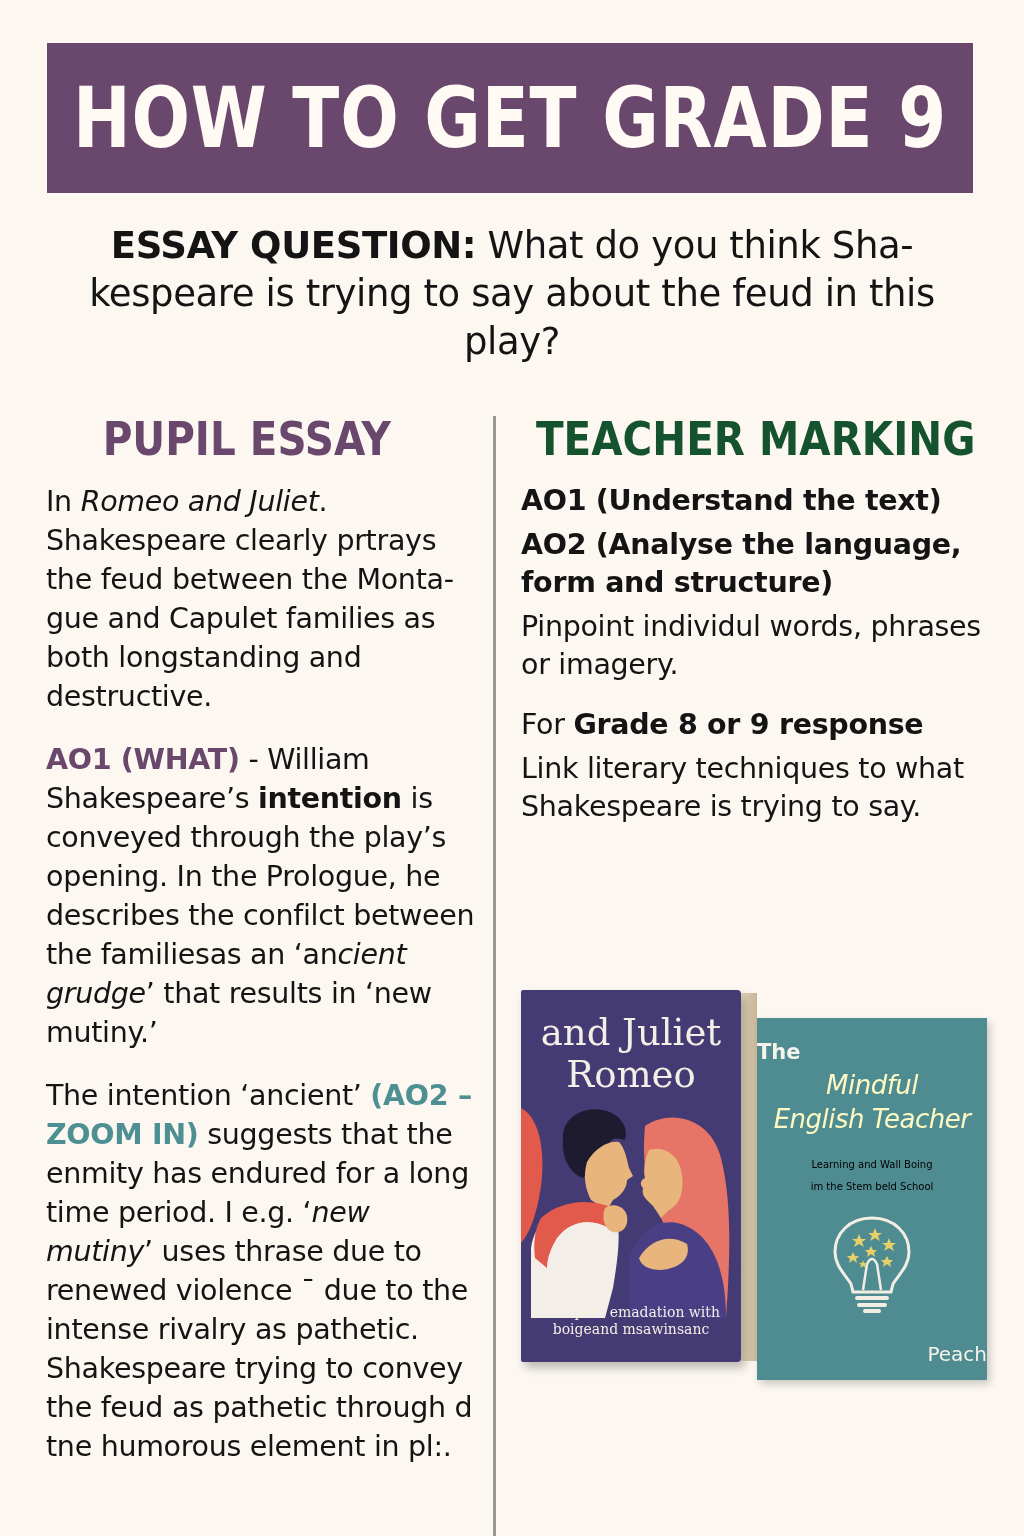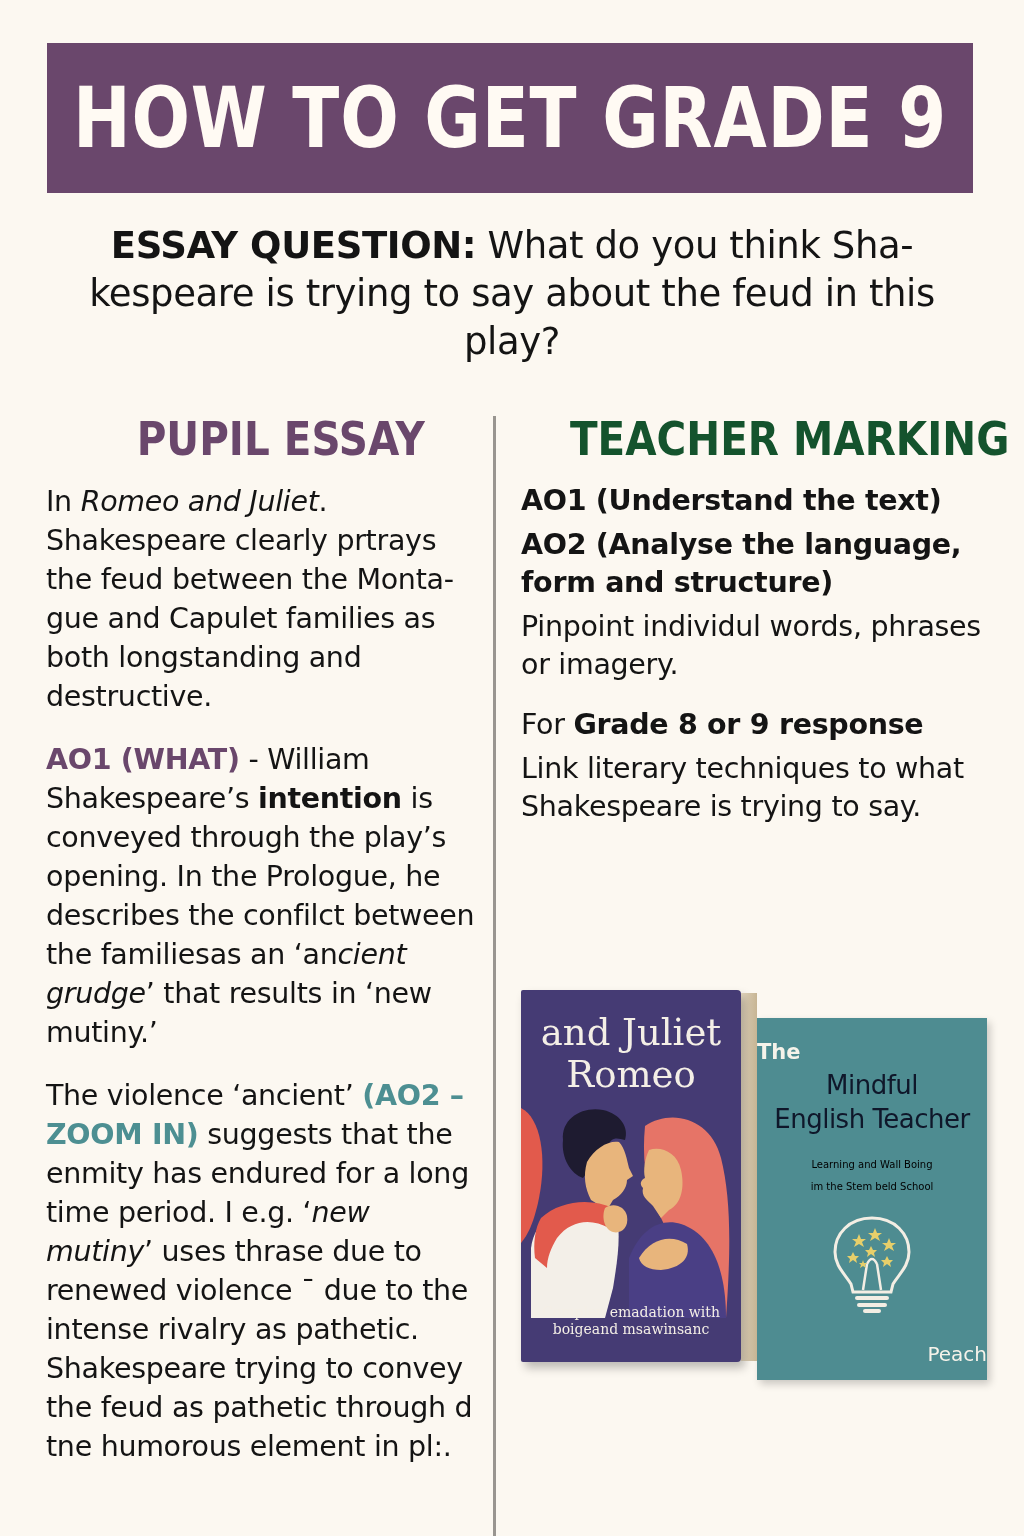--- a/index.html
+++ b/index.html
@@ -24,21 +24,21 @@
     }
     .question .q-label { font-weight: bold; }
 
     .divider {
       position: absolute; left: 493px; top: 416px; width: 3px; height: 1120px;
       background: #999590;
     }
 
     .col-heading {
       position: absolute; top: 412px; font-weight: bold; font-size: 46px;
-      text-align: center; white-space: nowrap; margin-left: 34px;
+      text-align: center; white-space: nowrap;
     }
     .col-heading.left { left: 0; width: 494px; color: #6a476c; }
     .col-heading.right { left: 506px; width: 500px; color: #14532d; }
     .col-heading span { display: inline-block; transform: scaleX(0.88); }
 
     .pupil {
       position: absolute; left: 46px; top: 482px; width: 430px;
       font-size: 28.5px; line-height: 39px; letter-spacing: -0.3px;
     }
     .pupil p { margin-bottom: 14px; }
@@ -84,21 +84,21 @@
       background: #4e8c91;
       box-shadow: 3px 4px 8px rgba(0,0,0,0.2);
       overflow: hidden;
     }
     .book2 .b2-the {
       position: absolute; left: 0; top: 22px; width: 100%; text-align: left;
       color: #f6f3ea; font-size: 21px; font-weight: bold;
     }
     .book2 .b2-title {
       position: absolute; left: 0; top: 50px; width: 100%; text-align: center;
-      color: #0f172a; font-size: 26px; line-height: 34px; letter-spacing: -0.5px;
+      color: #fef9c3; font-size: 26px; line-height: 34px; letter-spacing: -0.5px; font-style: italic;
     }
     .book2 .b2-sub {
       position: absolute; left: 0; top: 136px; width: 100%; text-align: center;
       color: #000000; font-size: 10px; line-height: 22px;
     }
     .book2 .b2-author {
       position: absolute; left: 0; bottom: 14px; width: 100%; text-align: right;
       color: #f6f3ea; font-size: 20px;
     }
     .book2 svg { position: absolute; left: 72px; top: 196px; }
@@ -124,21 +124,21 @@
 </div>
 
 <div class="pupil">
   <p class="gap">
     <span>In </span><i>Romeo and Juliet</i><span>. Shakespeare clearly prtrays the feud between the Monta-gue and Capulet families as both longstanding and destructive.</span>
   </p>
   <p class="gap">
     <span class="ao1">AO1 (WHAT)</span><span> - William Shakespeare’s </span><b>intention</b><span> is conveyed through the play’s opening. In the Prologue, he describes the confilct between the familiesas an ‘an</span><i>cient grudge</i><span>’ that results in ‘new mutiny.’</span>
   </p>
   <p>
-    <span>The violence ‘ancient’ </span><span class="ao2">(AO2 – ZOOM IN)</span><span> suggests that the enmity has endured for a long time period. I e.g. ‘</span><i>new mutiny</i><span>’ uses thrase due to renewed violence ˉ due to the intense rivalry as pathetic. Shakespeare trying to convey the feud as pathetic through d tne humorous element in pl:.</span>
+    <span>The intention ‘ancient’ </span><span class="ao2">(AO2 – ZOOM IN)</span><span> suggests that the enmity has endured for a long time period. I e.g. ‘</span><i>new mutiny</i><span>’ uses thrase due to renewed violence ˉ due to the intense rivalry as pathetic. Shakespeare trying to convey the feud as pathetic through d tne humorous element in pl:.</span>
   </p>
 </div>
 
 <div class="teacher">
   <div class="crit-head">AO1 (Understand the text)</div>
   <div class="crit-head">AO2 (Analyse the language, form and structure)</div>
   <div class="crit-body" style="margin-bottom:22px">Pinpoint individul words, phrases or imagery.</div>
   <div class="crit-head"><span class="normal">For </span><span>Grade 8 or 9 response</span></div>
   <div class="crit-body">Link literary techniques to what Shakespeare is trying to say.</div>
 </div>

